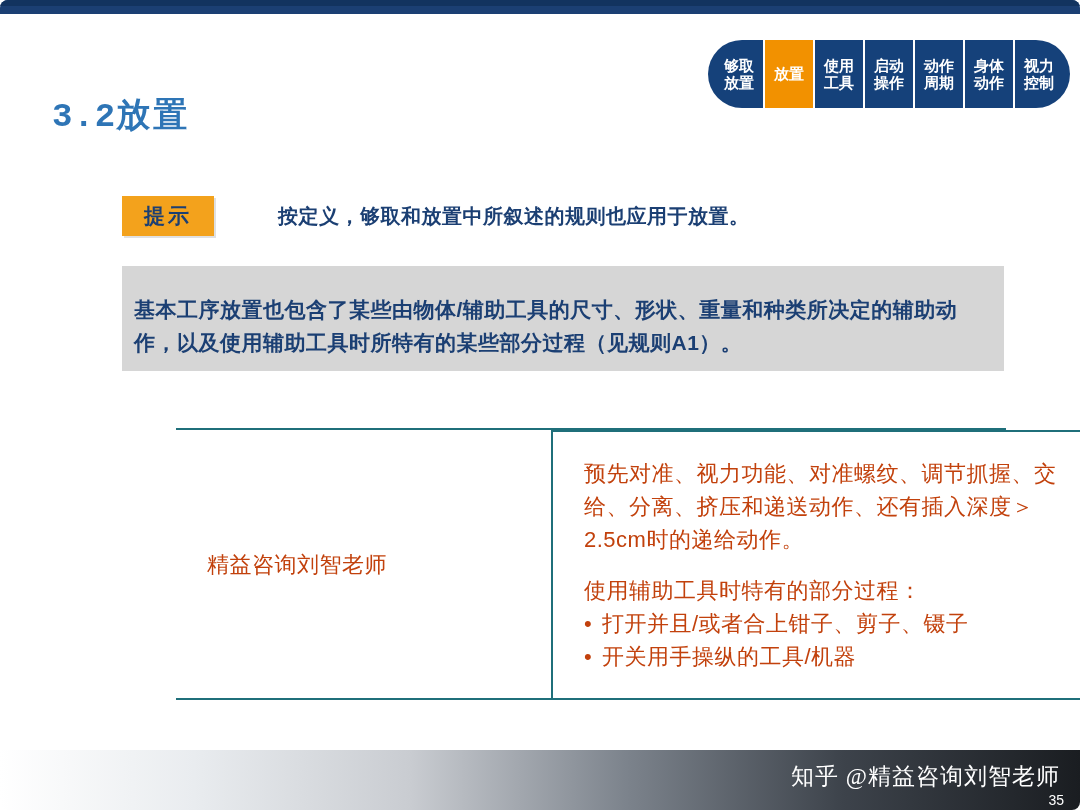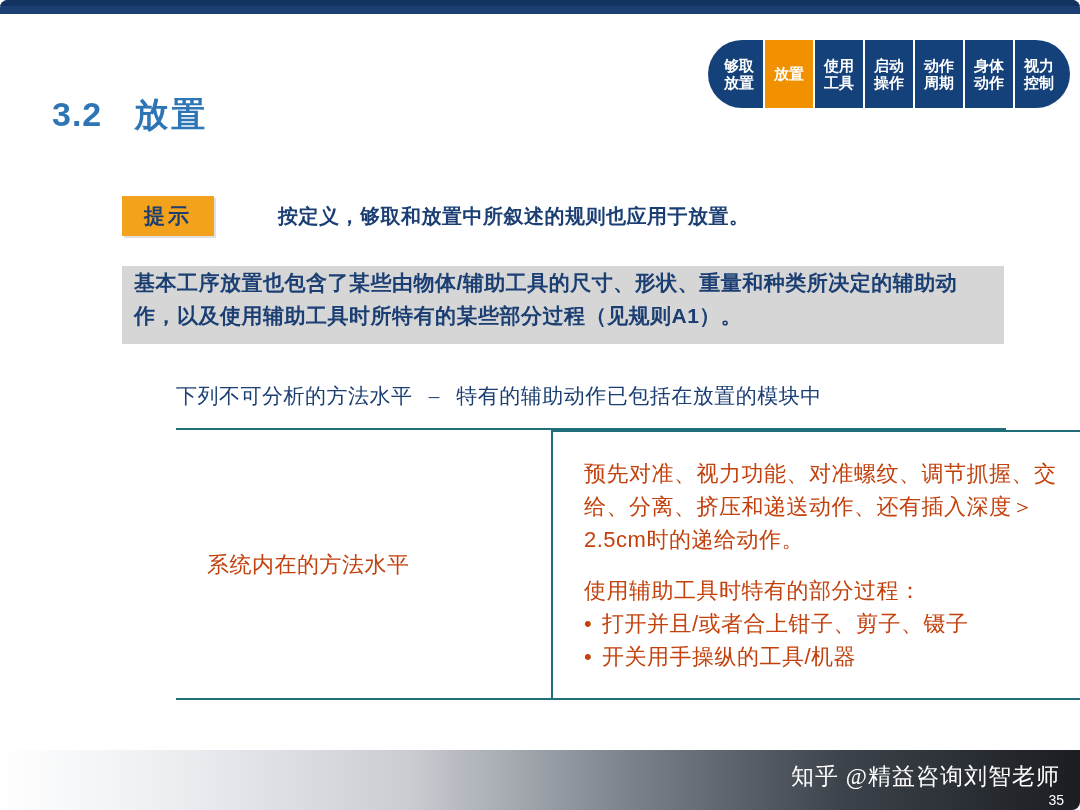--- a/index.html
+++ b/index.html
@@ -92,22 +92,21 @@
     top: 92px;
     left: 52px;
     color: #2e75b6;
     font-size: 34px;
     font-weight: bold;
     letter-spacing: 1px;
     display: flex;
     align-items: baseline;
   }
   .slide-title .num {
-    margin-right: 32px;
-    font-family: Liberation Sans, sans-serif;
+    font-family: Liberation Mono, monospace;
     font-weight: bold;
   }
   .slide-title .txt {
     letter-spacing: 3px;
   }
 
   
   .tip-row {
     position: absolute;
     top: 196px;
@@ -137,21 +136,21 @@
   .grey-block {
     position: absolute;
     top: 266px;
     left: 122px;
     width: 882px;
     background: #d6d6d6;
     color: #1b3f73;
     font-size: 21px;
     font-weight: bold;
     line-height: 1.55;
-    padding: 1px 12px 12px 12px;
+    padding: 28px 12px 12px 12px;
     box-sizing: border-box;
     letter-spacing: 0.5px;
   }
 
   
   .sub-head {
     position: absolute;
     top: 382px;
     left: 176px;
     width: 830px;
@@ -279,31 +278,26 @@
     <span class="txt">放置</span>
   </div>
 
   <div class="tip-row">
     <div class="tip-badge">提示</div>
     <div class="tip-text">按定义，够取和放置中所叙述的规则也应用于放置。</div>
   </div>
 
   <div class="grey-block">基本工序放置也包含了某些由物体/辅助工具的尺寸、形状、重量和种类所决定的辅助动作，以及使用辅助工具时所特有的某些部分过程（见规则A1）。</div>
 
-  <div class="sub-head">
-    <span>下列不可分析的方法水平</span>
-    <span class="dash">–</span>
-    <span>特有的辅助动作已包括在放置的模块中</span>
-  </div>
 
   <div class="content-table">
     <table class="tbl">
       <tbody>
           <tr>
-        <td class="cell-left">系统内在的方法水平</td>
+        <td class="cell-left">精益咨询刘智老师</td>
         <td class="cell-right">
           <p class="para">预先对准、视力功能、对准螺纹、调节抓握、交给、分离、挤压和递送动作、还有插入深度＞2.5cm时的递给动作。</p>
           <p class="para">
             <span>使用辅助工具时特有的部分过程：</span>
             <span class="bullet-line"><span class="dot">•</span><span>打开并且/或者合上钳子、剪子、镊子</span></span>
             <span class="bullet-line"><span class="dot">•</span><span>开关用手操纵的工具/机器</span></span>
           </p>
         </td>
       </tr>
     </tbody>

